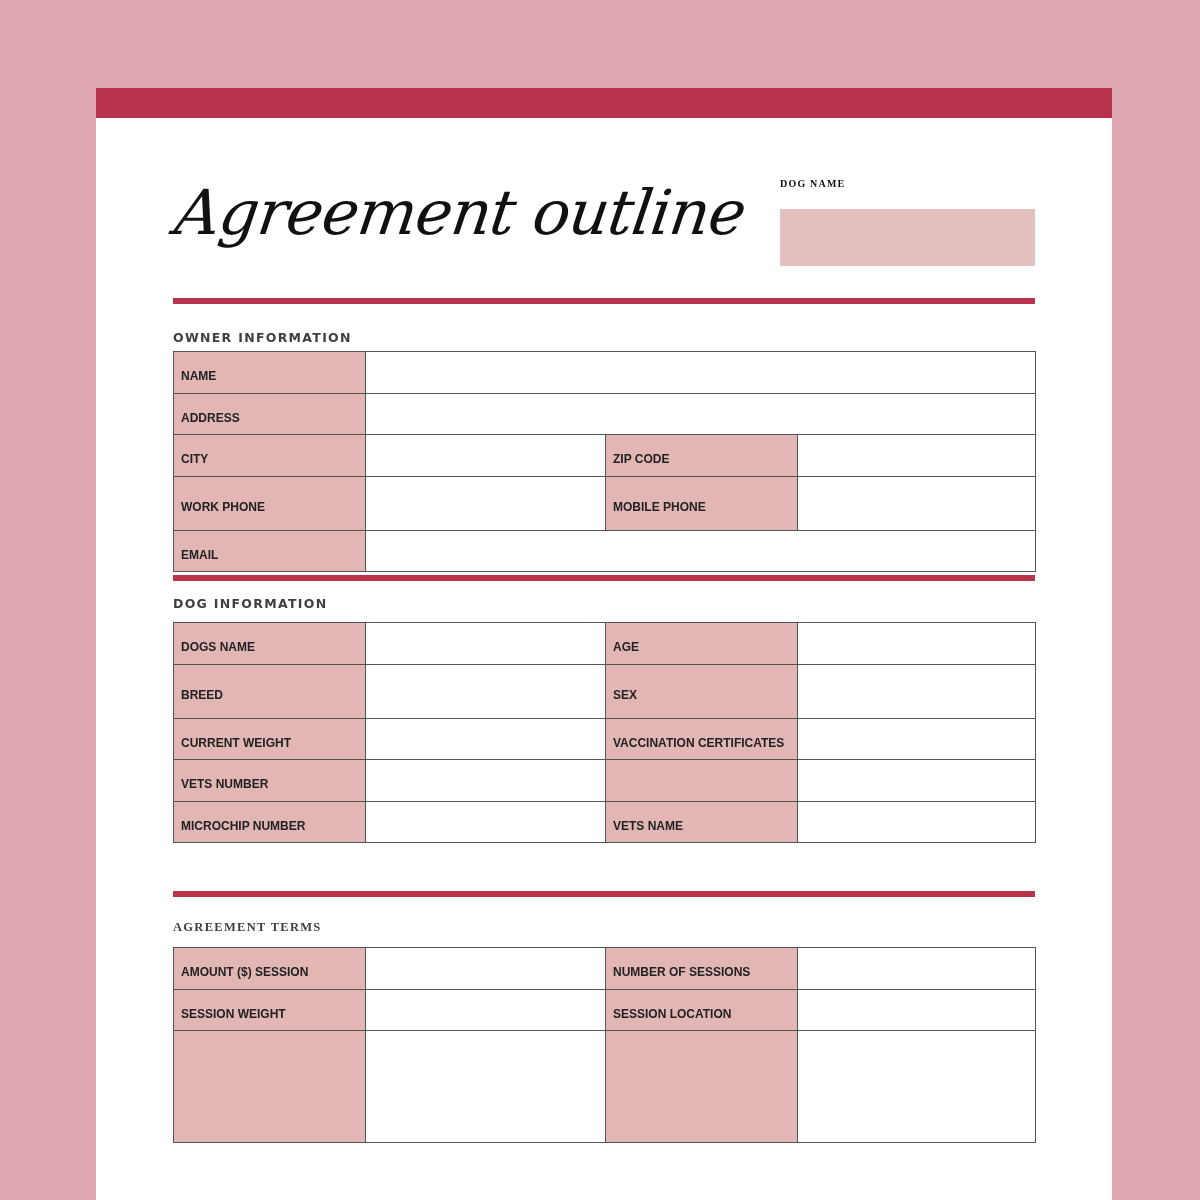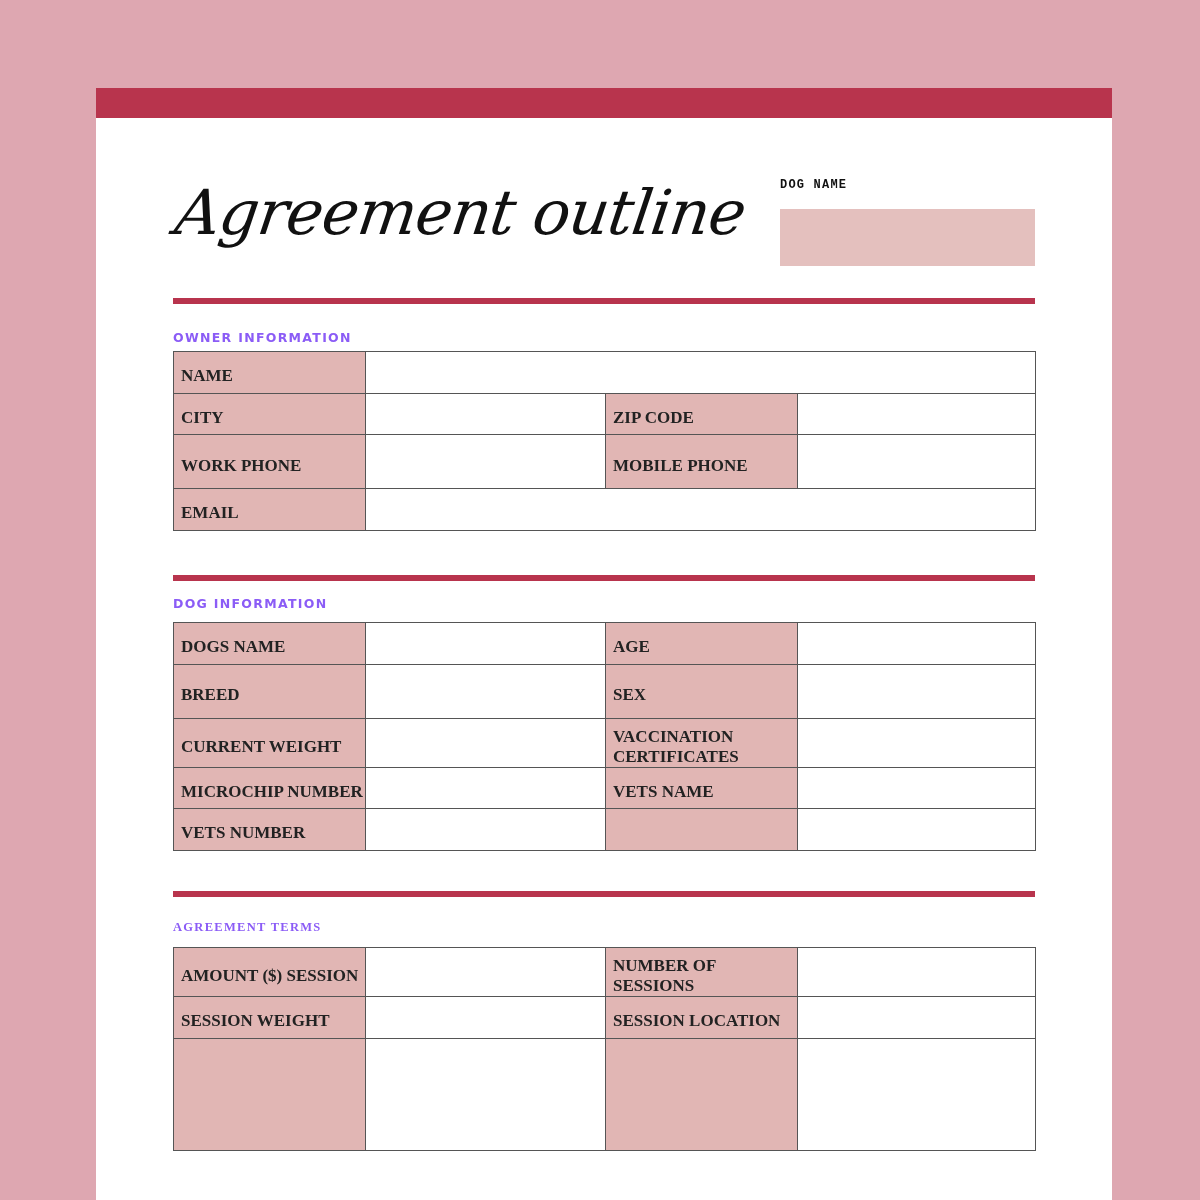--- a/index.html
+++ b/index.html
@@ -39,23 +39,23 @@
       font-size: 62px;
       letter-spacing: -1px;
       color: #111;
       transform: skewX(-8deg);
       white-space: nowrap;
     }
     .dog-name-label {
       position: absolute;
       left: 684px;
       top: 90px;
-      font-family: Liberation Mono, monospace;
+      font-family: Liberation Serif, serif;
       font-weight: bold;
-      font-size: 12px;
+      font-size: 10px;
       letter-spacing: 1.2px;
       color: #111;
     }
     .dog-name-box {
       position: absolute;
       left: 684px;
       top: 121px;
       width: 255px;
       height: 57px;
       background: #e4c0be;
@@ -68,34 +68,34 @@
       height: 6px;
       background: #b8344d;
     }
     .section-title {
       position: absolute;
       left: 77px;
       font-family: "DejaVu Sans", sans-serif;
       font-weight: bold;
       font-size: 12.5px;
       letter-spacing: 1.3px;
-      color: #8b5cf6;
+      color: #404040;
     }
     table.form {
       position: absolute;
       left: 77px;
       width: 862px;
       border-collapse: collapse;
       table-layout: fixed;
     }
     table.form td {
       border: 1.5px solid #555;
       padding: 8px 0 0 7px;
-      font-family: Liberation Serif, serif;
-      font-size: 17px;
+      font-family: Liberation Sans, sans-serif;
+      font-size: 12px;
       font-weight: bold;
       color: #222;
       vertical-align: middle;
     }
     table.form td.lbl {
       background: #e1b6b4;
     }
     table.form td.val {
       background: #ffffff;
     }
@@ -120,20 +120,24 @@
       <col style="width:240px">
       <col style="width:192px">
       <col style="width:238px">
     </colgroup>
     <tbody>
         <tr style="height:41.5px">
       <td class="lbl">NAME</td>
       <td class="val" colspan="3"></td>
     </tr>
     <tr style="height:41.5px">
+      <td class="lbl">ADDRESS</td>
+      <td class="val" colspan="3"></td>
+    </tr>
+    <tr style="height:41.5px">
       <td class="lbl">CITY</td>
       <td class="val"></td>
       <td class="lbl">ZIP CODE</td>
       <td class="val"></td>
     </tr>
     <tr style="height:54px">
       <td class="lbl">WORK PHONE</td>
       <td class="val"></td>
       <td class="lbl">MOBILE PHONE</td>
       <td class="val"></td>
@@ -168,29 +172,29 @@
       <td class="lbl">SEX</td>
       <td class="val"></td>
     </tr>
     <tr style="height:41.5px">
       <td class="lbl">CURRENT WEIGHT</td>
       <td class="val"></td>
       <td class="lbl">VACCINATION CERTIFICATES</td>
       <td class="val"></td>
     </tr>
     <tr style="height:41.5px">
+      <td class="lbl">VETS NUMBER</td>
+      <td class="val"></td>
+      <td class="lbl"></td>
+      <td class="val"></td>
+    </tr>
+    <tr style="height:41.5px">
       <td class="lbl">MICROCHIP NUMBER</td>
       <td class="val"></td>
       <td class="lbl">VETS NAME</td>
-      <td class="val"></td>
-    </tr>
-    <tr style="height:41.5px">
-      <td class="lbl">VETS NUMBER</td>
-      <td class="val"></td>
-      <td class="lbl"></td>
       <td class="val"></td>
     </tr>
   </tbody>
     </table>
 
   <div class="divider" style="top:803px;"></div>
   <div class="section-title" style="top:832px;font-family:Liberation Serif, serif;">AGREEMENT TERMS</div>
 
   <table class="form" style="top:859px;">
     <colgroup>

